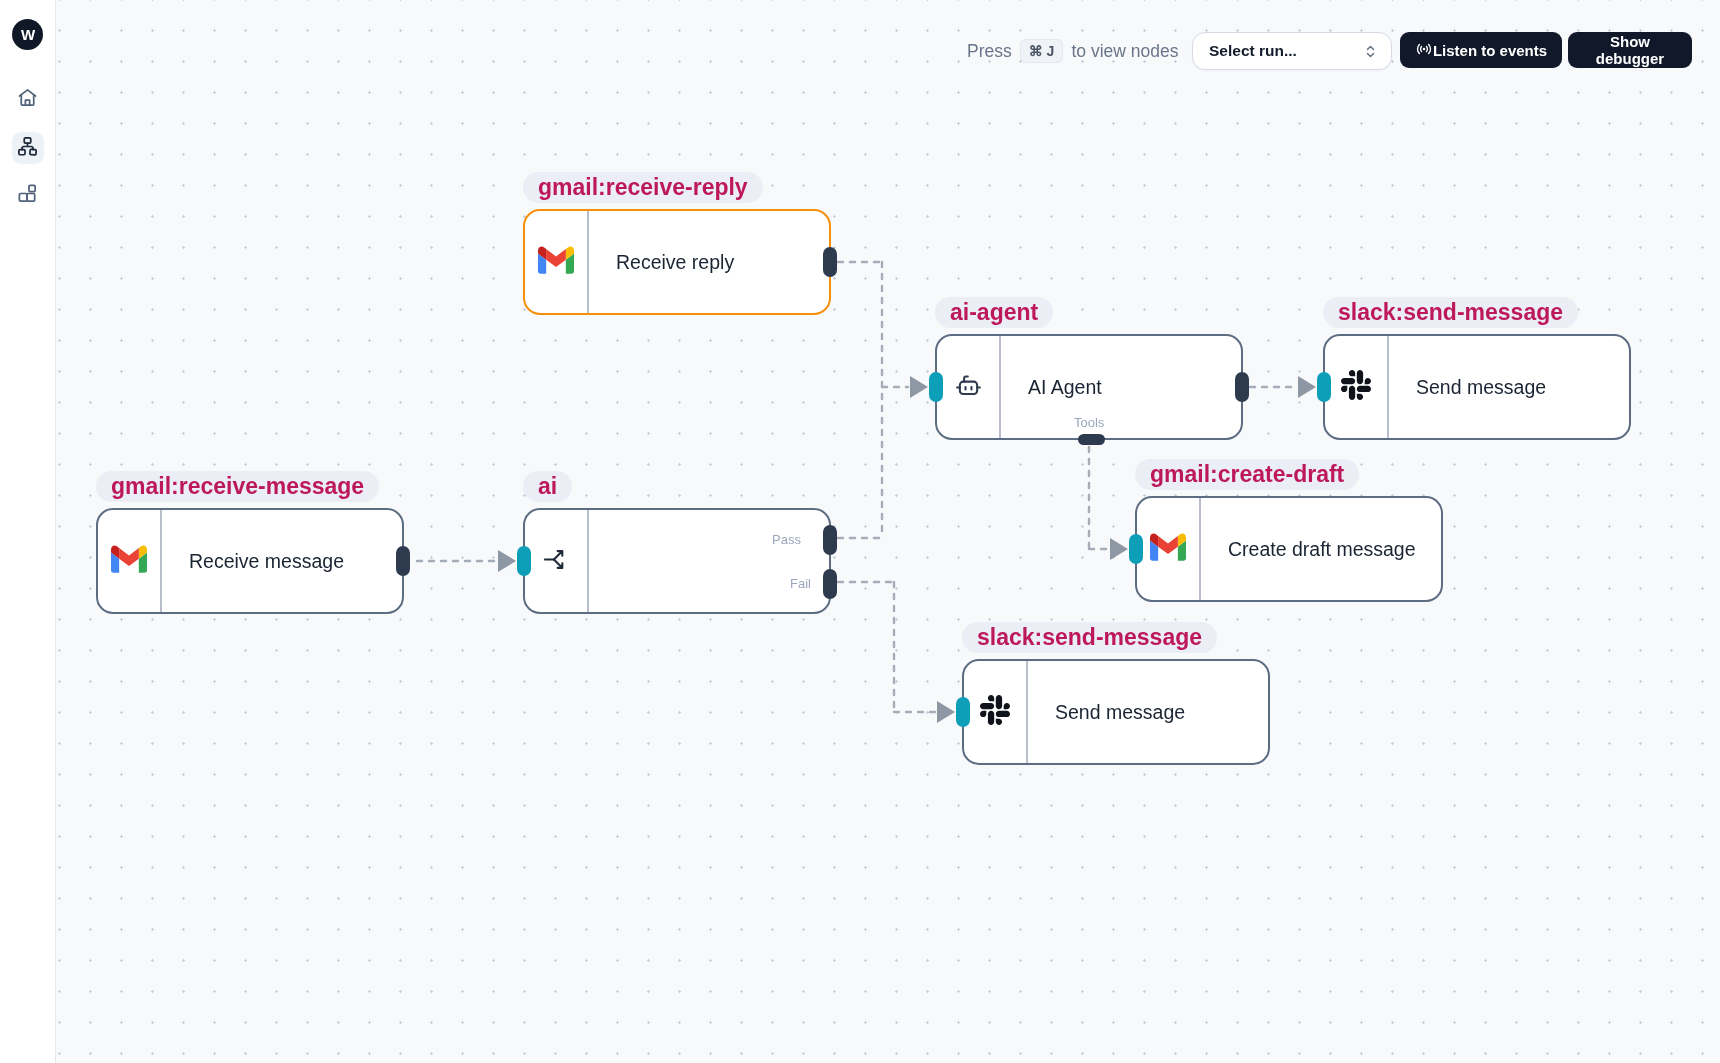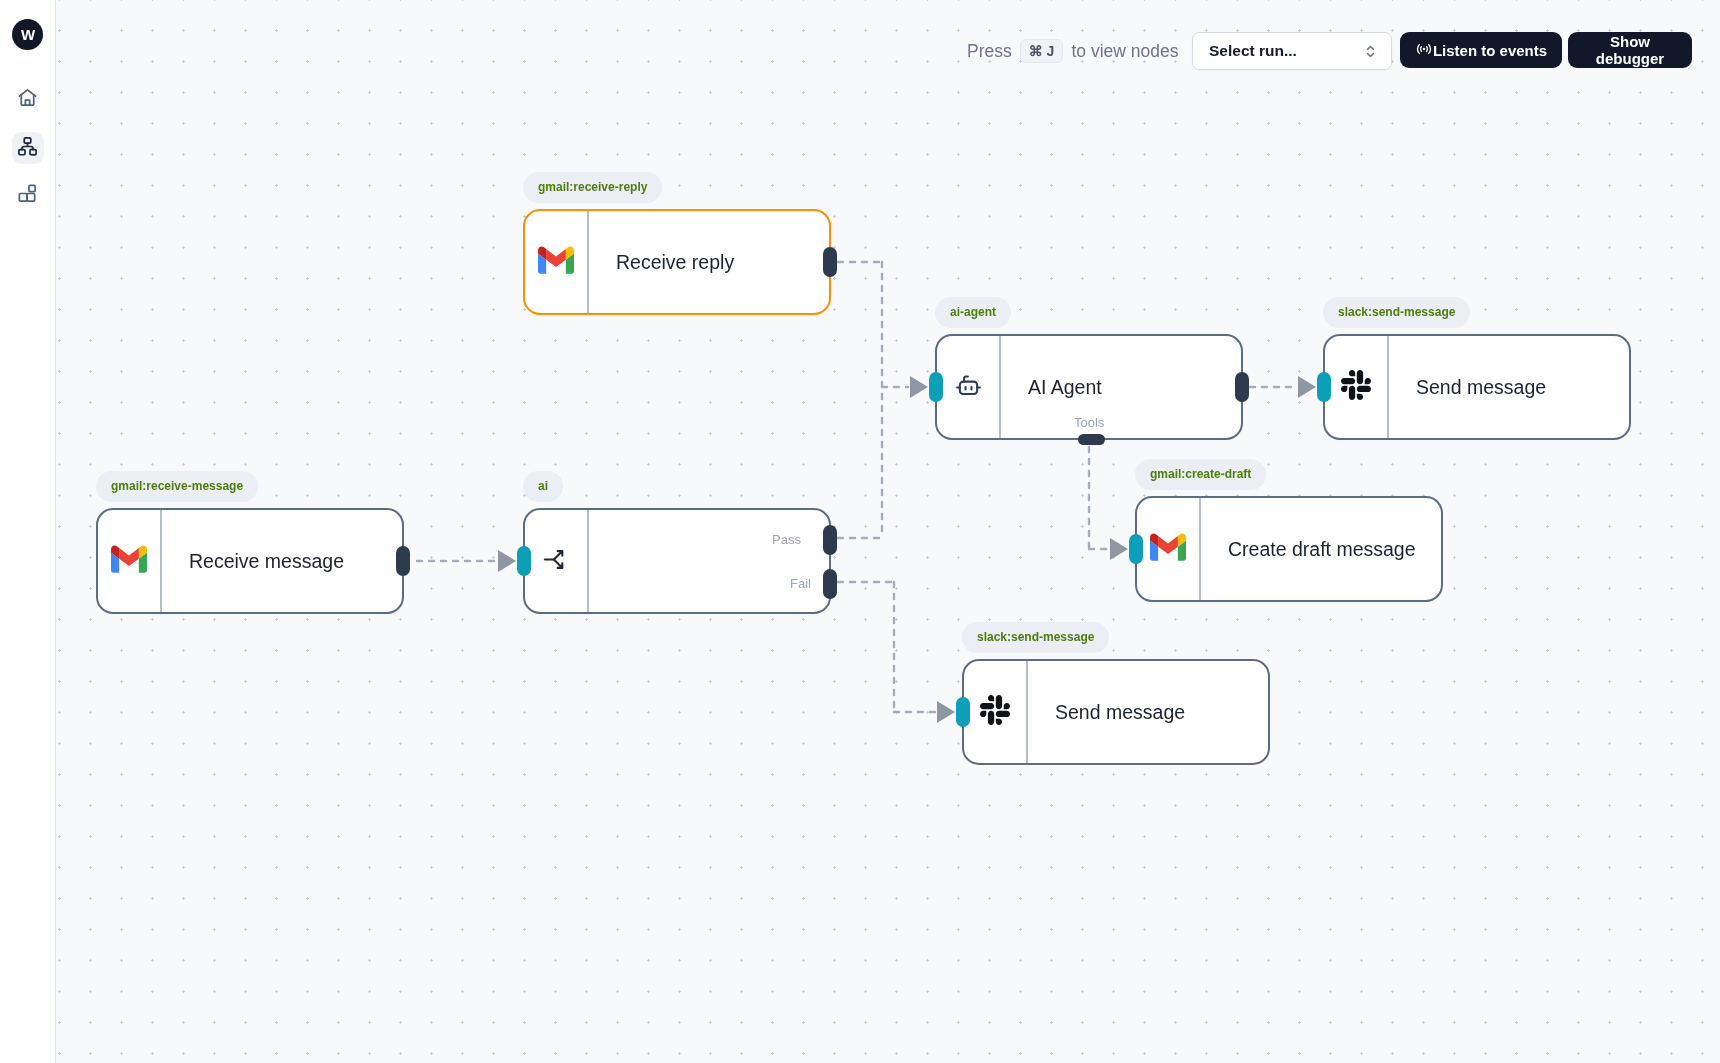--- a/index.html
+++ b/index.html
@@ -27,33 +27,33 @@
   .side-btn{width:32px;height:32px;border-radius:9px;display:flex;align-items:center;justify-content:center;cursor:pointer;}
   .side-btn.home{margin-top:33px;}
   .side-btn.flows{margin-top:17px;background:#eef1f6;}
   .side-btn.blocks{margin-top:15px;}
   
   .hint{position:absolute;left:967px;top:33px;height:36px;display:flex;align-items:center;gap:8px;
     color:#69758a;font-size:17.5px;z-index:20;}
   .kbd{background:#eff2f7;border:1px solid #e3e8ef;border-radius:6px;color:#4b5565;
     font-size:14px;font-weight:700;padding:2px 8px;line-height:18px;}
   .run-select{position:absolute;left:1192px;top:32px;width:198px;height:36px;background:#fff;
-    border:1px solid #d6dce5;border-radius:7px;display:flex;align-items:center;z-index:20;cursor:pointer;
+    border:1px solid #d6dce5;border-radius:13px;display:flex;align-items:center;z-index:20;cursor:pointer;
     box-shadow:0 1px 2px rgba(16,24,40,.04);}
   .run-select span.val{font-size:15.5px;font-weight:700;color:#131c2b;padding-left:16px;flex:1;}
   .run-select .chev{margin-right:12px;display:flex;}
   .dark-btn{position:absolute;top:32px;height:36px;background:#101829;border:none;border-radius:9px;
     color:#fff;font-size:15px;font-weight:700;display:flex;align-items:center;justify-content:center;
     z-index:20;cursor:pointer;font-family:"Liberation Sans",sans-serif;}
   .dark-btn.listen{left:1400px;width:162px;}
   .dark-btn.debug{left:1568px;width:124px;}
   
   .node-wrap{position:absolute;z-index:10;}
   .node-label{display:inline-block;background:#ebeef4;border-radius:16px;height:31px;line-height:31px;
-    padding:0 15px;font-size:12px;font-weight:700;color:#4d7c0f;margin-bottom:6px;white-space:nowrap;}
+    padding:0 15px;font-size:23px;font-weight:700;color:#be185d;margin-bottom:6px;white-space:nowrap;}
   .node-body{position:relative;width:308px;height:106px;background:#fff;border:2.5px solid #5d6c82;
     border-radius:17px;box-sizing:border-box;display:flex;cursor:pointer;}
   .node-body.selected{border-color:#f79009;}
   .icon-sec{width:62px;display:flex;align-items:center;justify-content:center;border-right:2px solid #b7bec9;flex:0 0 auto;}
   .title-sec{flex:1;display:flex;align-items:center;padding-left:27px;font-size:19.5px;color:#1a2433;}
   .port{position:absolute;width:14px;height:30px;border-radius:7px;background:#2e3b4e;z-index:12;}
   .port.in{background:#0e9fb8;}
   .port.right{right:-8px;top:50%;transform:translateY(-50%);}
   .port.left{left:-8px;top:50%;transform:translateY(-50%);}
   .port.pass{right:-8px;top:15px;}

